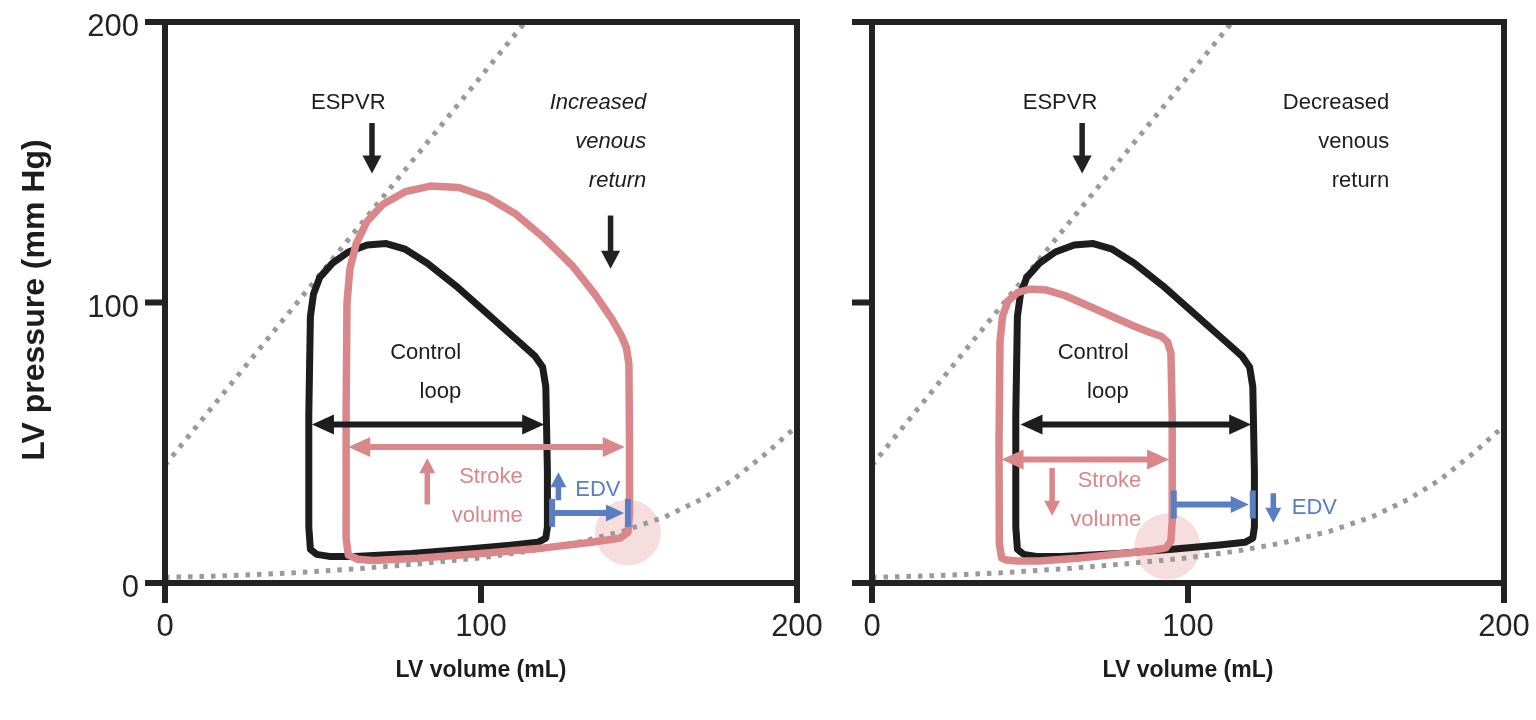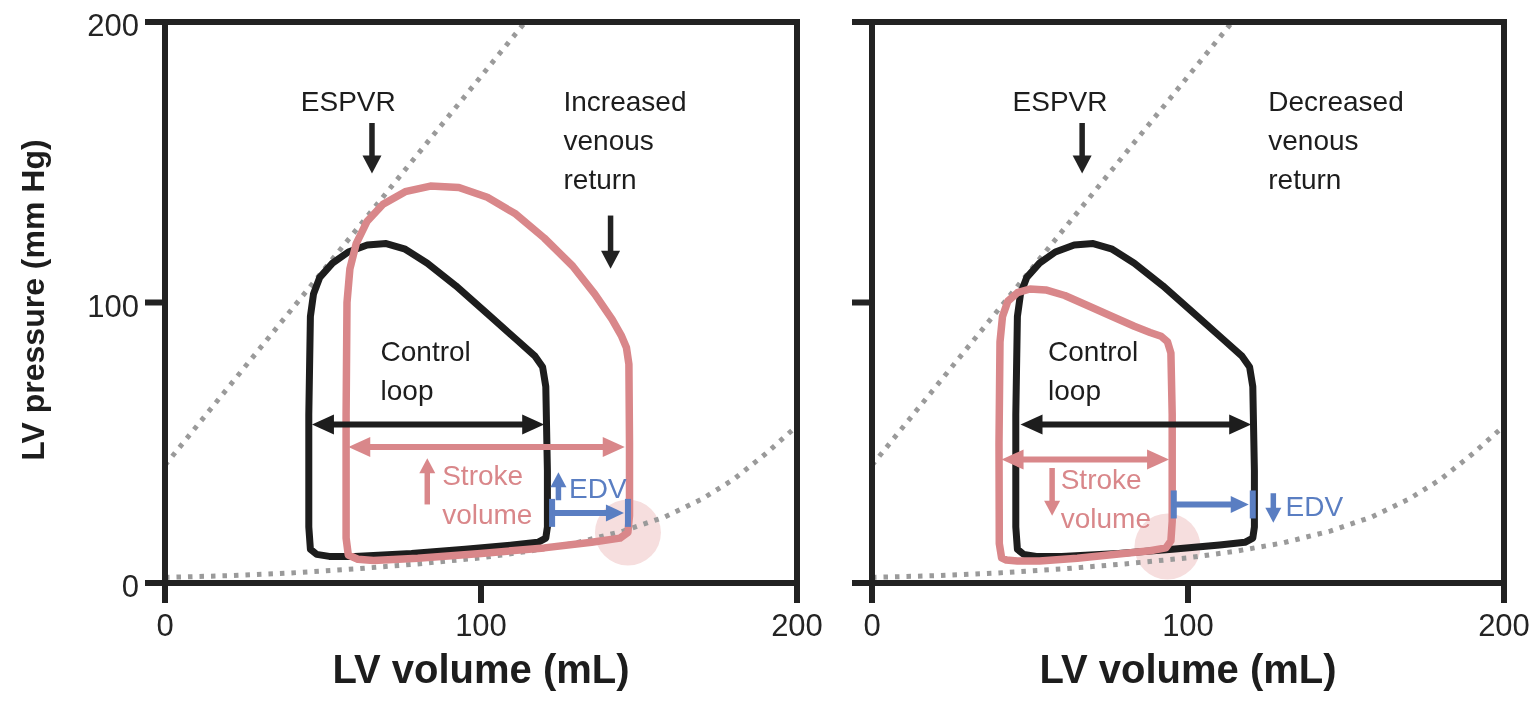--- a/index.html
+++ b/index.html
@@ -1,23 +1,23 @@
 <!DOCTYPE html>
 <html><head>
 <meta charset="utf-8">
 <style>
   html,body{margin:0;padding:0;background:#fff;}
   .fig{position:relative;width:1536px;height:720px;background:#fff;overflow:hidden;
        font-family:"Liberation Sans","DejaVu Sans",sans-serif;}
   .fig svg{position:absolute;left:0;top:0;}
-  .lbl{position:absolute;transform:translate(-50%,-50%);text-align:left;
-       font-size:28px;line-height:39px;color:#1d1d1d;white-space:pre-line;}
+  .lbl{position:absolute;transform:translate(-50%,-50%);text-align:right;
+       font-size:22px;line-height:39px;color:#1d1d1d;white-space:pre-line;}
   .tickx{position:absolute;transform:translate(-50%,0);font-size:31px;color:#242424;}
   .ticky{position:absolute;transform:translate(-100%,-50%);font-size:31px;color:#242424;}
-  .axlbl{position:absolute;transform:translate(-50%,-50%);font-size:40px;font-weight:bold;color:#1d1d1d;white-space:nowrap;}
+  .axlbl{position:absolute;transform:translate(-50%,-50%);font-size:23px;font-weight:bold;color:#1d1d1d;white-space:nowrap;}
   .ylbl{position:absolute;transform:translate(-50%,-50%) rotate(-90deg);font-size:32px;font-weight:bold;color:#1d1d1d;white-space:nowrap;}
 </style>
 </head>
 <body>
 
 <div class="fig">
   <svg id="c" width="1536" height="720" viewBox="0 0 1536 720">
       <circle cx="627.94" cy="532.51" r="33" fill="#f6dede"></circle>
       <path d="M165.0 465.2 L525.2 22.0" fill="none" stroke="#9a9a9a" stroke-width="5" stroke-linejoin="round" stroke-linecap="butt" stroke-dasharray="4.5 7"></path>
       <path d="M165.0 577.4 L228.2 575.7 L291.4 572.9 L354.6 569.0 L417.8 563.9 L481.0 557.8 L528.4 551.3 L575.8 542.9 L623.2 531.1 L664.3 517.1 L702.2 498.9 L733.8 479.2 L765.4 454.0 L797.0 425.9" fill="none" stroke="#9a9a9a" stroke-width="5" stroke-linejoin="round" stroke-linecap="butt" stroke-dasharray="4.5 7"></path>
@@ -89,21 +89,21 @@
   <div class="tickx" style="left: 797px; top: 608px;">200</div>
 
   <div class="tickx" style="left: 872px; top: 608px;">0</div>
   <div class="tickx" style="left: 1188px; top: 608px;">100</div>
   <div class="tickx" style="left: 1504px; top: 608px;">200</div>
 
   <div class="axlbl" style="left:481px;top:669px">LV volume (mL)</div>
   <div class="axlbl" style="left:1188px;top:669px">LV volume (mL)</div>
 
   <div class="lbl" style="left: 348.28px; top: 100.54px;">ESPVR</div>
-  <div class="lbl" style="left: 625px; top: 139.81px;">Increased
+  <div class="lbl" style="left: 598px; top: 139.81px; font-style: italic;">Increased
 venous
 return</div>
   <div class="lbl" style="left: 425.7px; top: 371.222px;">Control
 loop</div>
   <div class="lbl" style="left: 487.32px; top: 494.642px; color: rgb(217, 135, 138);">Stroke
 volume</div>
   <div class="lbl" style="left: 597.92px; top: 487.63px; color: rgb(90, 126, 194);">EDV</div>
 
   <div class="lbl" style="left: 1060.02px; top: 100.54px;">ESPVR</div>
   <div class="lbl" style="left: 1336px; top: 139.81px;">Decreased

